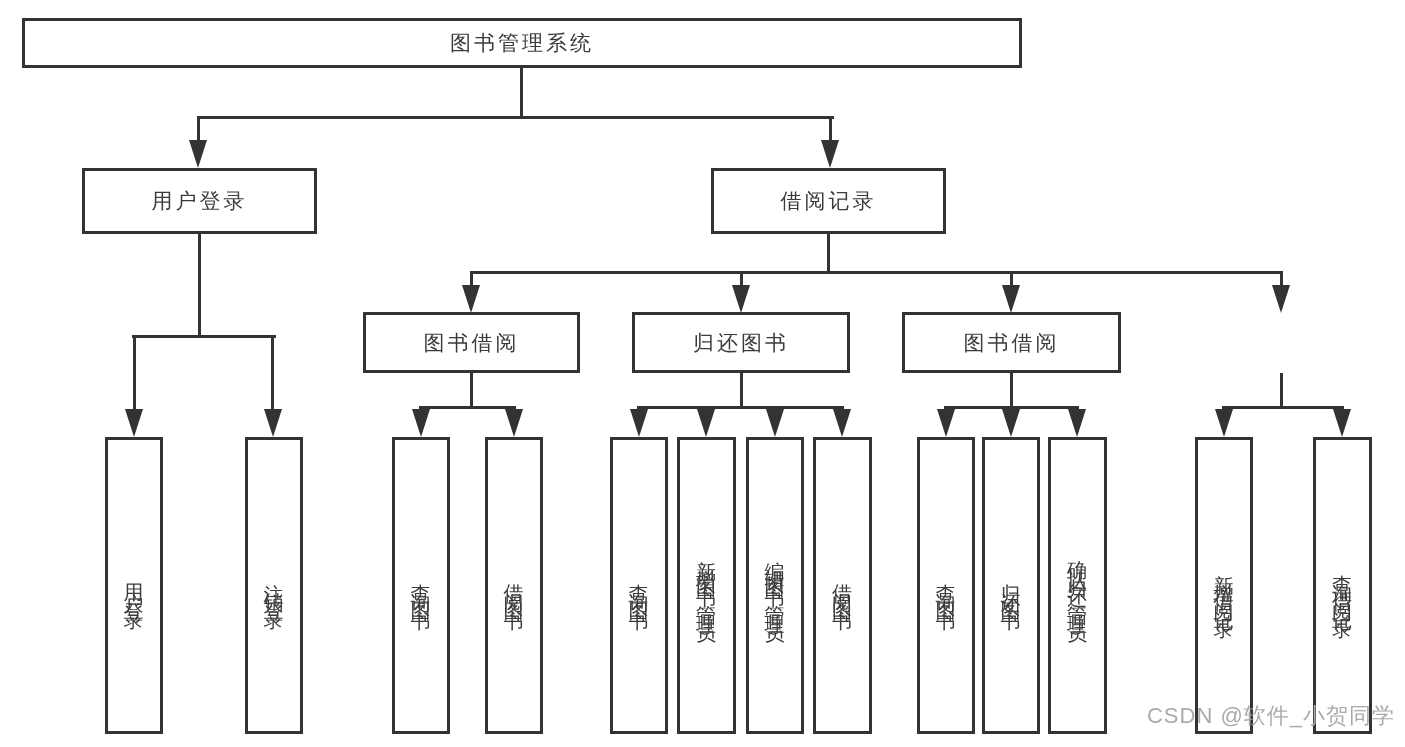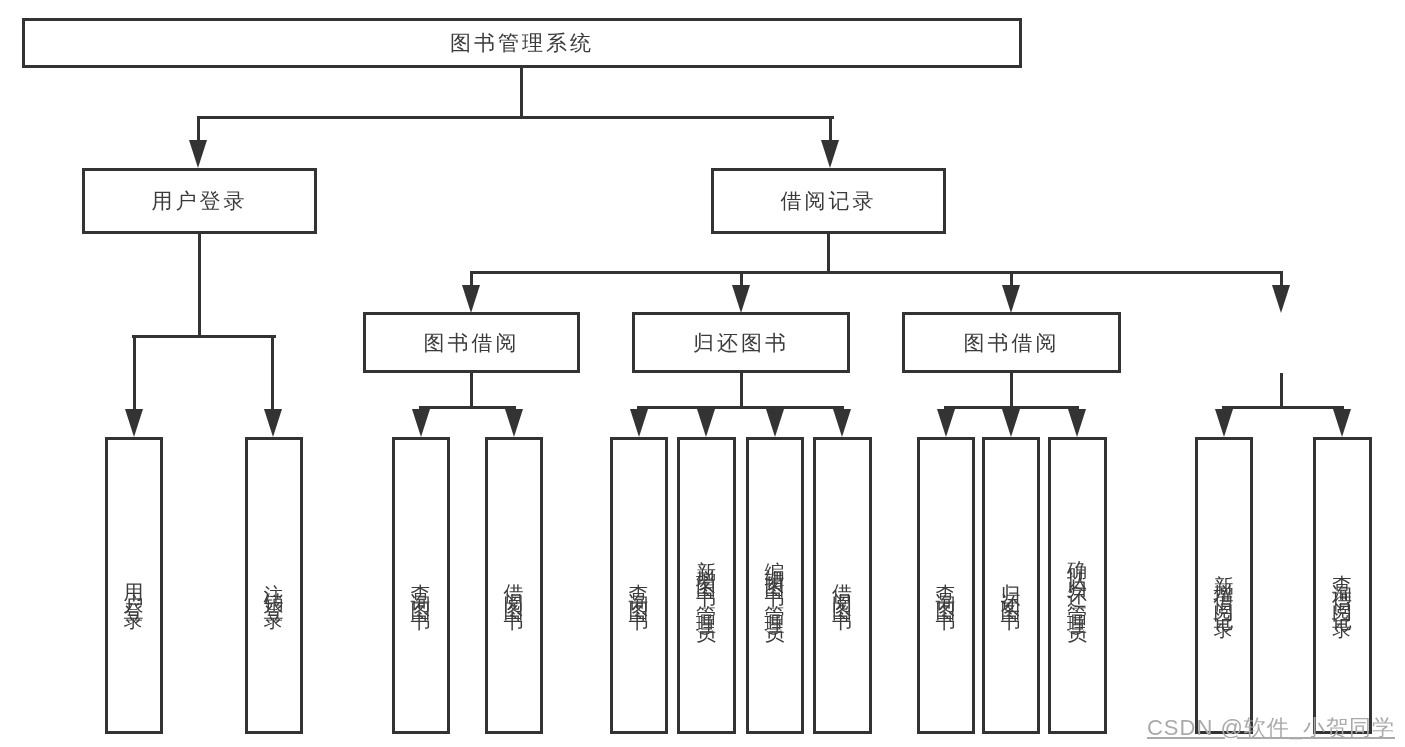--- a/index.html
+++ b/index.html
@@ -50,26 +50,25 @@
   .arrow{
     position:absolute;
     width:0;height:0;
     border-left:9px solid transparent;
     border-right:9px solid transparent;
     border-top:28px solid var(--color-line);
   }
   .watermark{
     position:absolute;
     right:10px;
-    bottom:4px;
+    bottom:16px;
     font-size:22px;
     letter-spacing:1px;
     color:var(--color-watermark);
     white-space:nowrap;
-    text-decoration:underline;
   }
 </style>
 </head>
 <body>
 
 <div class="stage">
 
   <div class="box" style="left:22px;top:18px;width:1000px;height:50px;">
     <span class="hlabel">图书管理系统</span>
   </div>

